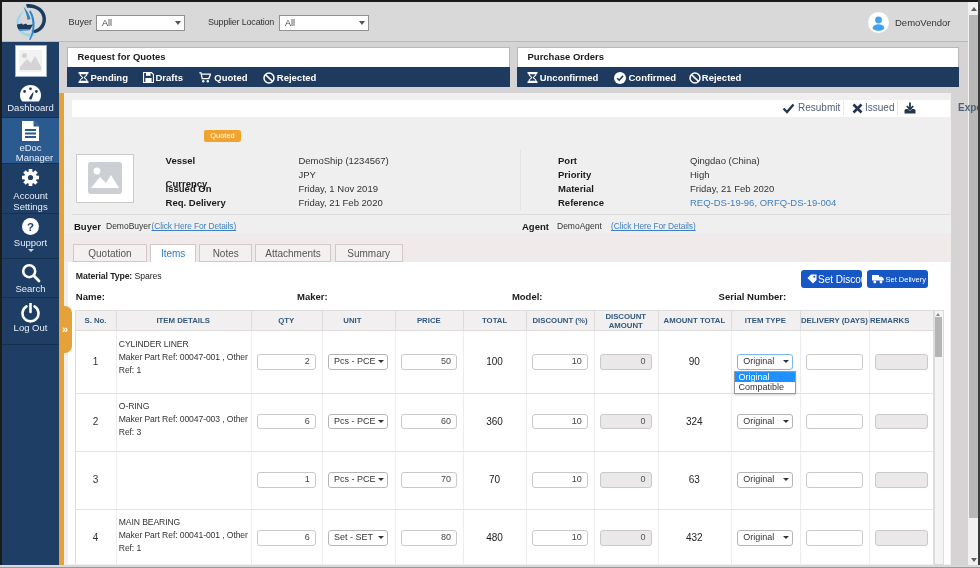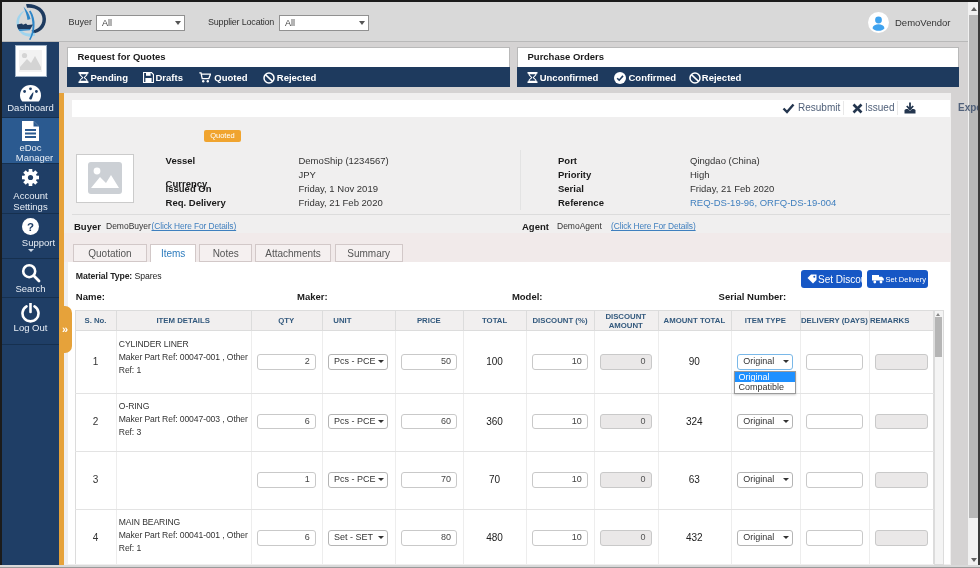--- a/index.html
+++ b/index.html
@@ -77,21 +77,21 @@
 </g>
 <circle cx="9.5" cy="9.5" r="2.6" fill="#1f3e66"></circle>
 </svg>
 <div style="position:absolute;left:2px;top:189.2px;width:57px;text-align:center;line-height:13.5px;font-size:9.5px;font-weight:400;color:#e8eef6;white-space:nowrap;">Account</div>
 <div style="position:absolute;left:2px;top:199.8px;width:57px;text-align:center;line-height:13.5px;font-size:9.5px;font-weight:400;color:#e8eef6;white-space:nowrap;">Settings</div>
 <div style="position:absolute;left:2px;top:212.5px;width:57px;height:1px;background:#16304f;"></div>
 <svg style="position:absolute;left:22px;top:218px;" width="17" height="17" viewBox="0 0 17 17">
 <circle cx="8.5" cy="8.5" r="8.5" fill="#fff"></circle>
 <text x="8.5" y="12.6" font-size="11.5" font-weight="bold" font-family="Liberation Sans" fill="#1f3e66" text-anchor="middle">?</text>
 </svg>
-<div style="position:absolute;left:10px;top:235.8px;width:57px;text-align:center;line-height:13.5px;font-size:9.5px;font-weight:400;color:#e8eef6;white-space:nowrap;">Support</div>
+<div style="position:absolute;left:2px;top:235.8px;width:57px;text-align:center;line-height:13.5px;font-size:9.5px;font-weight:400;color:#e8eef6;white-space:nowrap;">Support</div>
 <div style="position:absolute;left:28px;top:249px;width:0;height:0;border-left:3px solid transparent;border-right:3px solid transparent;border-top:3.5px solid #cdd8e6;"></div>
 <div style="position:absolute;left:2px;top:257.5px;width:57px;height:1px;background:#16304f;"></div>
 <svg style="position:absolute;left:21px;top:263px;" width="20" height="20" viewBox="0 0 20 20">
 <circle cx="8.2" cy="8.2" r="6" stroke="#fff" stroke-width="2.6" fill="none"></circle>
 <line x1="12.8" y1="12.8" x2="18" y2="18" stroke="#fff" stroke-width="2.8" stroke-linecap="round"></line>
 </svg>
 <div style="position:absolute;left:2px;top:281.8px;width:57px;text-align:center;line-height:13.5px;font-size:9.5px;font-weight:400;color:#e8eef6;white-space:nowrap;">Search</div>
 <div style="position:absolute;left:2px;top:297px;width:57px;height:1px;background:#16304f;"></div>
 <svg style="position:absolute;left:21px;top:303px;" width="19" height="20" viewBox="0 0 19 20">
 <path d="M5.5 3.4 A8 8 0 1 0 13.5 3.4" stroke="#fff" stroke-width="2.6" fill="none" stroke-linecap="round"></path>
@@ -182,21 +182,21 @@
 <div style="position:absolute;left:165.6px;top:177px;line-height:13.5px;font-size:9.5px;font-weight:700;color:#1a1a1a;white-space:nowrap;">Currency</div>
 <div style="position:absolute;left:298.4px;top:167.8px;line-height:13.5px;font-size:9.5px;font-weight:400;color:#333;white-space:nowrap;">JPY</div>
 <div style="position:absolute;left:165.6px;top:181.8px;line-height:13.5px;font-size:9.5px;font-weight:700;color:#1a1a1a;white-space:nowrap;">Issued On</div>
 <div style="position:absolute;left:298.4px;top:181.8px;line-height:13.5px;font-size:9.5px;font-weight:400;color:#333;white-space:nowrap;">Friday, 1 Nov 2019</div>
 <div style="position:absolute;left:165.6px;top:195.8px;line-height:13.5px;font-size:9.5px;font-weight:700;color:#1a1a1a;white-space:nowrap;">Req. Delivery</div>
 <div style="position:absolute;left:298.4px;top:195.8px;line-height:13.5px;font-size:9.5px;font-weight:400;color:#333;white-space:nowrap;">Friday, 21 Feb 2020</div>
 <div style="position:absolute;left:558px;top:153.8px;line-height:13.5px;font-size:9.5px;font-weight:700;color:#1a1a1a;white-space:nowrap;">Port</div>
 <div style="position:absolute;left:690px;top:153.8px;line-height:13.5px;font-size:9.5px;font-weight:400;color:#333;white-space:nowrap;">Qingdao (China)</div>
 <div style="position:absolute;left:558px;top:167.8px;line-height:13.5px;font-size:9.5px;font-weight:700;color:#1a1a1a;white-space:nowrap;">Priority</div>
 <div style="position:absolute;left:690px;top:167.8px;line-height:13.5px;font-size:9.5px;font-weight:400;color:#333;white-space:nowrap;">High</div>
-<div style="position:absolute;left:558px;top:181.8px;line-height:13.5px;font-size:9.5px;font-weight:700;color:#1a1a1a;white-space:nowrap;">Serial</div>
+<div style="position:absolute;left:558px;top:181.8px;line-height:13.5px;font-size:9.5px;font-weight:700;color:#1a1a1a;white-space:nowrap;">Material</div>
 <div style="position:absolute;left:690px;top:181.8px;line-height:13.5px;font-size:9.5px;font-weight:400;color:#333;white-space:nowrap;">Friday, 21 Feb 2020</div>
 <div style="position:absolute;left:558px;top:195.8px;line-height:13.5px;font-size:9.5px;font-weight:700;color:#1a1a1a;white-space:nowrap;">Reference</div>
 <div style="position:absolute;left:690px;top:195.8px;line-height:13.5px;font-size:9.5px;font-weight:400;color:#3f7fbe;white-space:nowrap;">REQ-DS-19-96, ORFQ-DS-19-004</div>
 <div style="position:absolute;left:519.6px;top:150px;width:1px;height:60px;background:#e3e3e3;"></div>
 <div style="position:absolute;left:71.5px;top:213.5px;width:878.5px;height:1px;background:#dcdcdc;"></div>
 <div style="position:absolute;left:74px;top:219.8px;line-height:13.5px;font-size:9.5px;font-weight:700;color:#1a1a1a;white-space:nowrap;">Buyer</div>
 <div style="position:absolute;left:106px;top:220.2px;line-height:12.5px;font-size:8.5px;font-weight:400;color:#333;white-space:nowrap;">DemoBuyer</div>
 <div style="position:absolute;left:151.5px;top:220.3px;line-height:12.4px;font-size:8.4px;font-weight:400;color:#3f7fbe;white-space:nowrap;text-decoration:underline;letter-spacing:-0.1px;">(Click Here For Details)</div>
 <div style="position:absolute;left:522px;top:219.8px;line-height:13.5px;font-size:9.5px;font-weight:700;color:#1a1a1a;white-space:nowrap;">Agent</div>
 <div style="position:absolute;left:557px;top:220.2px;line-height:12.5px;font-size:8.5px;font-weight:400;color:#333;white-space:nowrap;">DemoAgent</div>
@@ -232,21 +232,21 @@
       <circle cx="9" cy="7" r="1.4" fill="#fff"></circle>
     </svg>
 <div style="position:absolute;left:885.5px;top:273.6px;line-height:11.5px;font-size:7.5px;font-weight:400;color:#fff;white-space:nowrap;">Set Delivery</div>
 <div style="position:absolute;left:75.4px;top:309.5px;width:858.4px;height:21.69999999999999px;background:#f1efef;border:1px solid #dcdcdc;"></div>
 <div style="position:absolute;left:75.4px;top:314.5px;width:40.2px;text-align:center;line-height:11.8px;font-size:7.8px;font-weight:700;color:#33597d;white-space:nowrap;">S. No.</div>
 <div style="position:absolute;left:115.6px;top:309.5px;width:1px;height:21.69999999999999px;background:#dcdcdc;"></div>
 <div style="position:absolute;left:115.6px;top:314.5px;width:135.2px;text-align:center;line-height:11.8px;font-size:7.8px;font-weight:700;color:#33597d;white-space:nowrap;">ITEM DETAILS</div>
 <div style="position:absolute;left:250.8px;top:309.5px;width:1px;height:21.69999999999999px;background:#dcdcdc;"></div>
 <div style="position:absolute;left:250.8px;top:314.5px;width:71.0px;text-align:center;line-height:11.8px;font-size:7.8px;font-weight:700;color:#33597d;white-space:nowrap;">QTY</div>
 <div style="position:absolute;left:321.8px;top:309.5px;width:1px;height:21.69999999999999px;background:#dcdcdc;"></div>
-<div style="position:absolute;left:306px;top:314.5px;width:72.8px;text-align:center;line-height:11.8px;font-size:7.8px;font-weight:700;color:#33597d;white-space:nowrap;">UNIT</div>
+<div style="position:absolute;left:316px;top:314.5px;width:72.8px;text-align:center;line-height:11.8px;font-size:7.8px;font-weight:700;color:#33597d;white-space:nowrap;">UNIT</div>
 <div style="position:absolute;left:394.6px;top:309.5px;width:1px;height:21.69999999999999px;background:#dcdcdc;"></div>
 <div style="position:absolute;left:394.6px;top:314.5px;width:68.5px;text-align:center;line-height:11.8px;font-size:7.8px;font-weight:700;color:#33597d;white-space:nowrap;">PRICE</div>
 <div style="position:absolute;left:463.1px;top:309.5px;width:1px;height:21.69999999999999px;background:#dcdcdc;"></div>
 <div style="position:absolute;left:463.1px;top:314.5px;width:63.0px;text-align:center;line-height:11.8px;font-size:7.8px;font-weight:700;color:#33597d;white-space:nowrap;">TOTAL</div>
 <div style="position:absolute;left:526.1px;top:309.5px;width:1px;height:21.69999999999999px;background:#dcdcdc;"></div>
 <div style="position:absolute;left:526.1px;top:314.5px;width:67.8px;text-align:center;line-height:11.8px;font-size:7.8px;font-weight:700;color:#33597d;white-space:nowrap;">DISCOUNT (%)</div>
 <div style="position:absolute;left:593.9px;top:309.5px;width:1px;height:21.69999999999999px;background:#dcdcdc;"></div>
 <div style="position:absolute;left:593.9px;top:311.7px;width:63.7px;text-align:center;line-height:9px;font-size:7.8px;font-weight:700;color:#33597d;">DISCOUNT<br>AMOUNT</div>
 <div style="position:absolute;left:657.6px;top:309.5px;width:1px;height:21.69999999999999px;background:#dcdcdc;"></div>
 <div style="position:absolute;left:657.6px;top:314.5px;width:73.5px;text-align:center;line-height:11.8px;font-size:7.8px;font-weight:700;color:#33597d;white-space:nowrap;">AMOUNT TOTAL</div>

